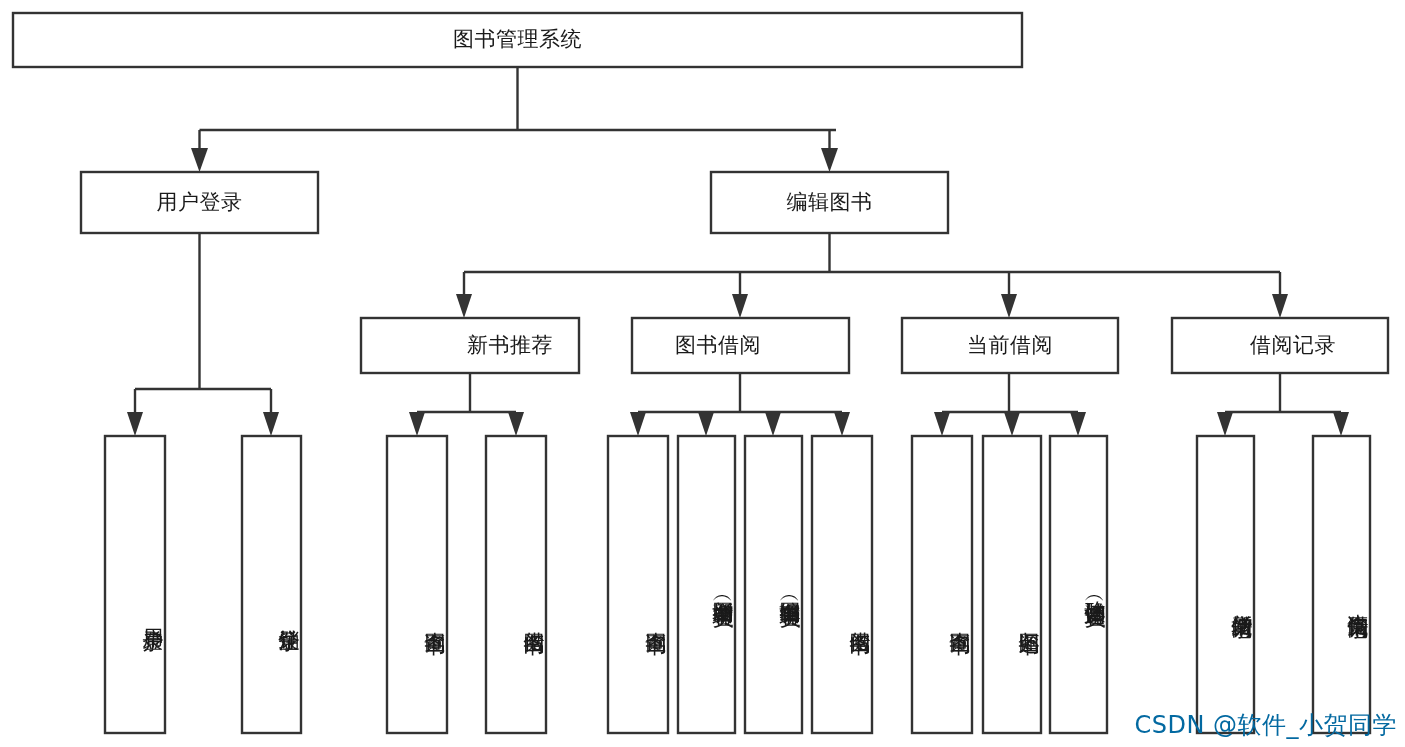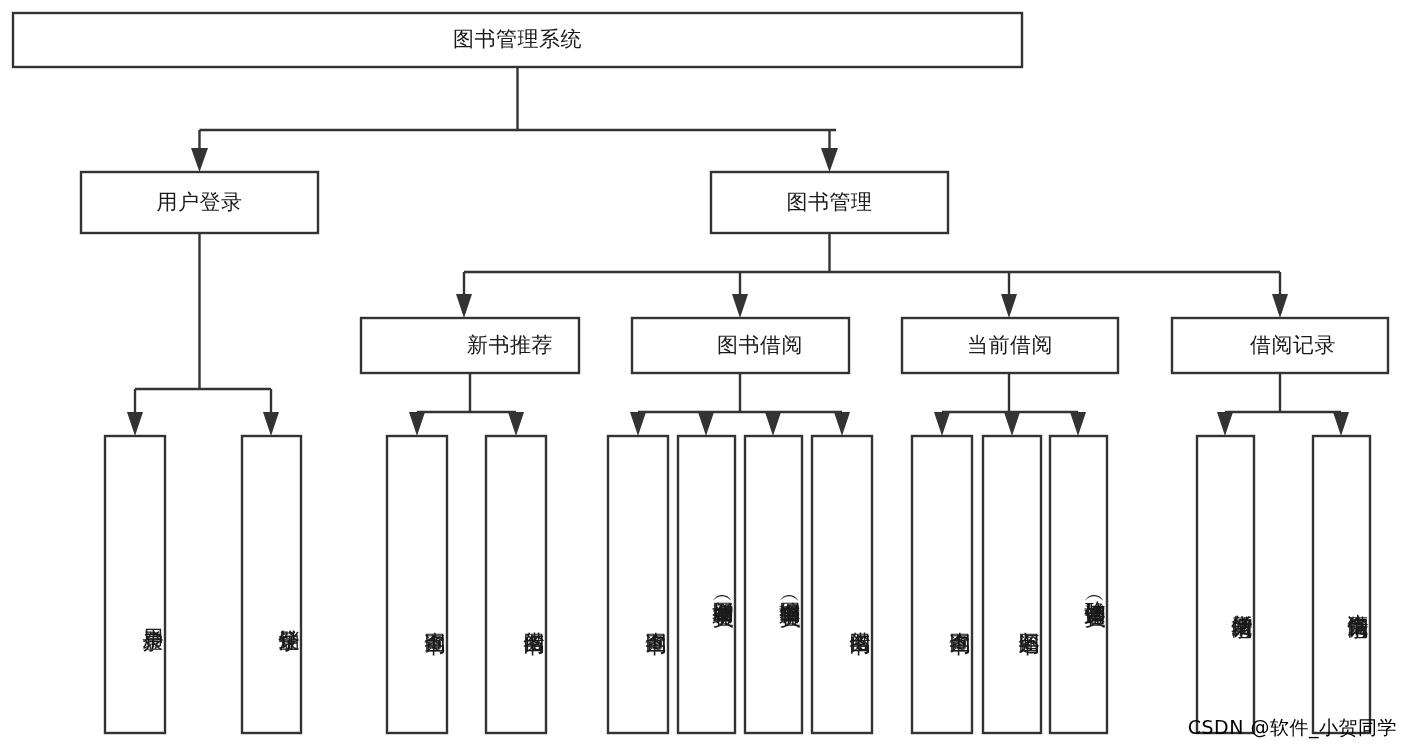--- a/index.html
+++ b/index.html
@@ -65,22 +65,22 @@
     writing-mode: vertical-rl;
     text-orientation: upright;
     -webkit-writing-mode: vertical-rl;
     white-space: nowrap;
     pointer-events: none;
   }
   .watermark {
     position: absolute;
     right: 8px;
     bottom: 6px;
-    color: #000000;
-    font-size: 19px;
+    color: #0369a1;
+    font-size: 24px;
     letter-spacing: 0.5px;
     white-space: nowrap;
     user-select: none;
     margin-top: 44px;
   }
 </style>
 </head>
 <body>
 
 <div id="diagram-root">
@@ -170,24 +170,24 @@
     <rect class="node-box" x="912" y="436" width="60" height="297"></rect>
     <rect class="node-box" x="983" y="436" width="58" height="297"></rect>
     <rect class="node-box" x="1050" y="436" width="57" height="297"></rect>
     <rect class="node-box" x="1197" y="436" width="57" height="297"></rect>
     <rect class="node-box" x="1313" y="436" width="57" height="297"></rect>
   </svg>
 
   <div class="node-label-h" style="left:13px;  top:13px;  width:1009px; height:54px;">图书管理系统</div>
 
   <div class="node-label-h" style="left:81px;  top:172px; width:237px; height:61px;">用户登录</div>
-  <div class="node-label-h" style="left:711px; top:172px; width:237px; height:61px;">图书管理</div>
+  <div class="node-label-h" style="left:711px; top:172px; width:237px; height:61px;">编辑图书</div>
 
   <div class="node-label-h" style="left:361px; top:318px; width:218px; height:55px;padding-left:40px;">新书推荐</div>
-  <div class="node-label-h" style="left:632px; top:318px; width:172px; height:55px;padding-left:42px;">图书借阅</div>
+  <div class="node-label-h" style="left:632px; top:318px; width:172px; height:55px;">图书借阅</div>
   <div class="node-label-h" style="left:902px; top:318px; width:216px; height:55px;">当前借阅</div>
   <div class="node-label-h" style="left:1185px;top:318px; width:216px; height:55px;">借阅记录</div>
 
   <div class="node-label-v" style="left:105px;  top:494px; width:60px; height:239px;">用户登录</div>
   <div class="node-label-v" style="left:242px;  top:494px; width:59px; height:239px;">注销登录</div>
   <div class="node-label-v" style="left:387px;  top:500px; width:60px; height:233px;">查询图书</div>
   <div class="node-label-v" style="left:486px;  top:500px; width:60px; height:233px;">借阅图书</div>
   <div class="node-label-v" style="left:608px;  top:500px; width:60px; height:233px;">查询图书</div>
   <div class="node-label-v" style="left:678px;  top:444px; width:57px; height:289px;">新增图书（管理员）</div>
   <div class="node-label-v" style="left:745px;  top:444px; width:57px; height:289px;">编辑图书（管理员）</div>

